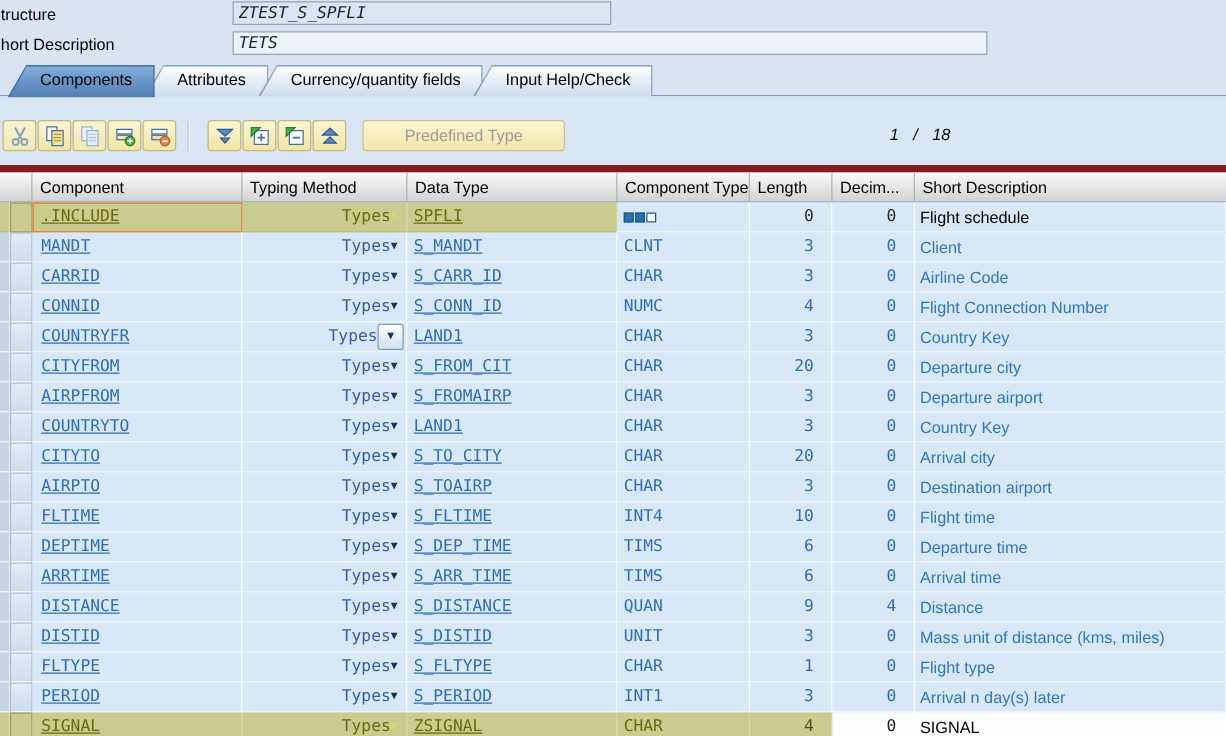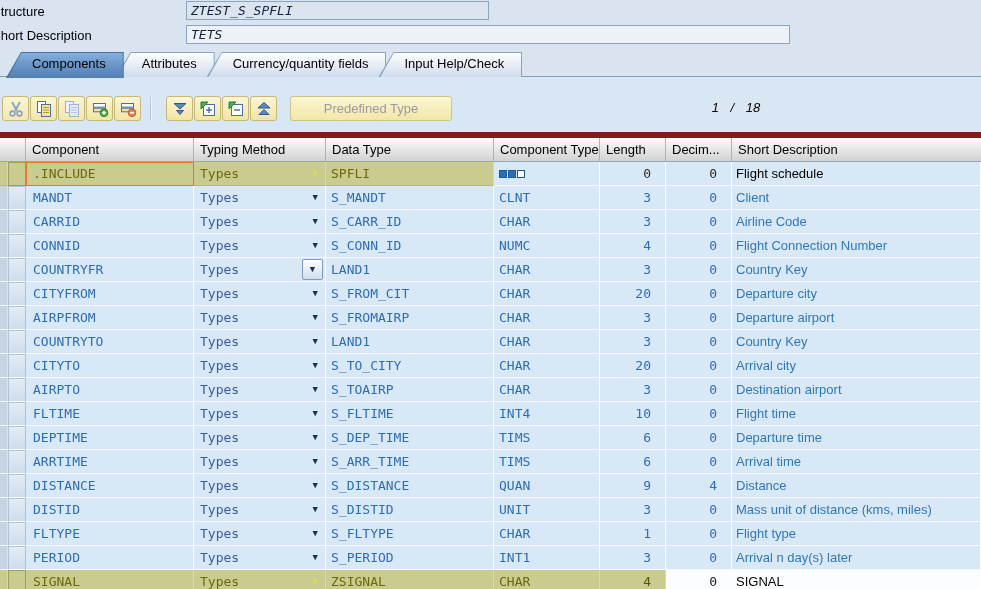--- a/index.html
+++ b/index.html
@@ -55,26 +55,26 @@
          background:linear-gradient(#fbfbfb,#d2d2d2);border-bottom:1px solid #9aa7b5;}
   .th{display:flex;align-items:center;border-right:1px solid #b2b2b2;box-sizing:border-box;
       padding-left:6px;white-space:nowrap;overflow:hidden;color:#000;}
   .th.corner{padding:0;}
   .trow{display:grid;grid-template-columns:8px 18px 168px 132px 168px 106px 66px 66px 1fr;height:24px;}
   .c{box-sizing:border-box;display:flex;align-items:center;overflow:hidden;white-space:nowrap;
      background:#d9e8f6;border-right:1px solid #fff;border-bottom:1px solid #f4f9fd;}
   .c.strip{background:#c6d3e1;border-right:1px solid #dbe4ee;}
   .c.sel{background:linear-gradient(#e3ecf5,#cfdced);border:1px solid #b2c2d6;border-bottom:1px solid #fff;cursor:pointer;}
   .c.comp{padding-left:7px;}
-  .c.typing{padding-left:6px;justify-content:space-between;cursor:pointer;}
+  .c.typing{padding-left:6px;justify-content:flex-end;cursor:pointer;}
   .c.ctype{padding-left:5px;}
   .c.dtype{padding-left:5px;}
   .c.num{justify-content:flex-end;padding-right:14px;}
   .c.desc{padding-left:4px;color:#2f78b8;}
-  .link{color:#2e6db4;cursor:pointer;}
+  .link{color:#2e6db4;text-decoration:underline;cursor:pointer;}
   .typ-txt{color:#33609f;}
   .dt-txt{color:#2e6db4;}
   .num span{color:#2e6db4;font-family:"DejaVu Sans Mono", monospace;}
   .mono-cell{font-family:"DejaVu Sans Mono", monospace;font-size:13px;}
   .dd{color:#16325c;font-size:9px;margin-right:7px;line-height:1;cursor:pointer;}
   .trow.dd-btn .dd{margin-right:2px;width:19px;height:19px;border:1px solid #7e9cc0;border-radius:2px;
         background:linear-gradient(#fdfeff,#cfdeee);display:flex;align-items:center;justify-content:center;}
   .struct-icon{display:none;gap:1px;}
   .struct-icon i{display:block;width:6px;height:6px;border:1px solid #1a5a96;background:#2a6fb0;}
   .struct-icon i:last-child{background:#fff;}

